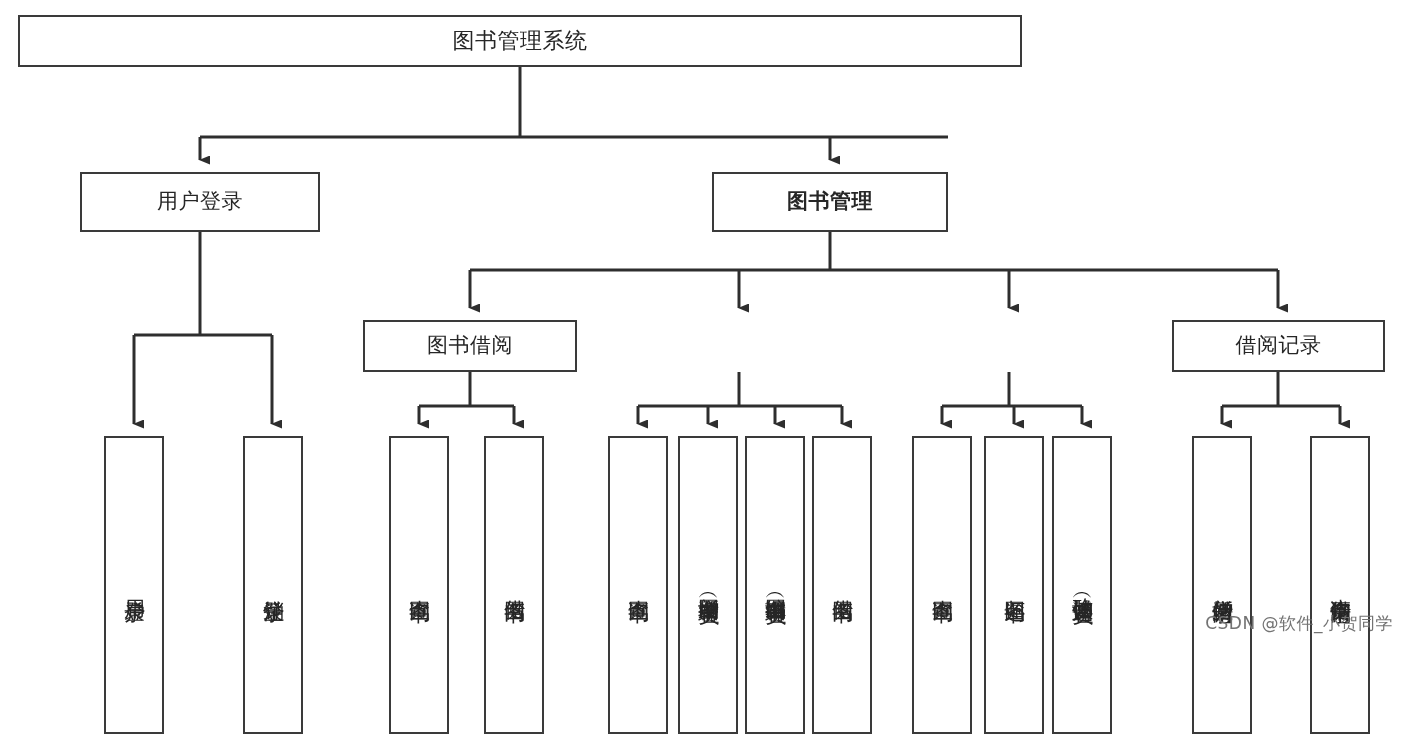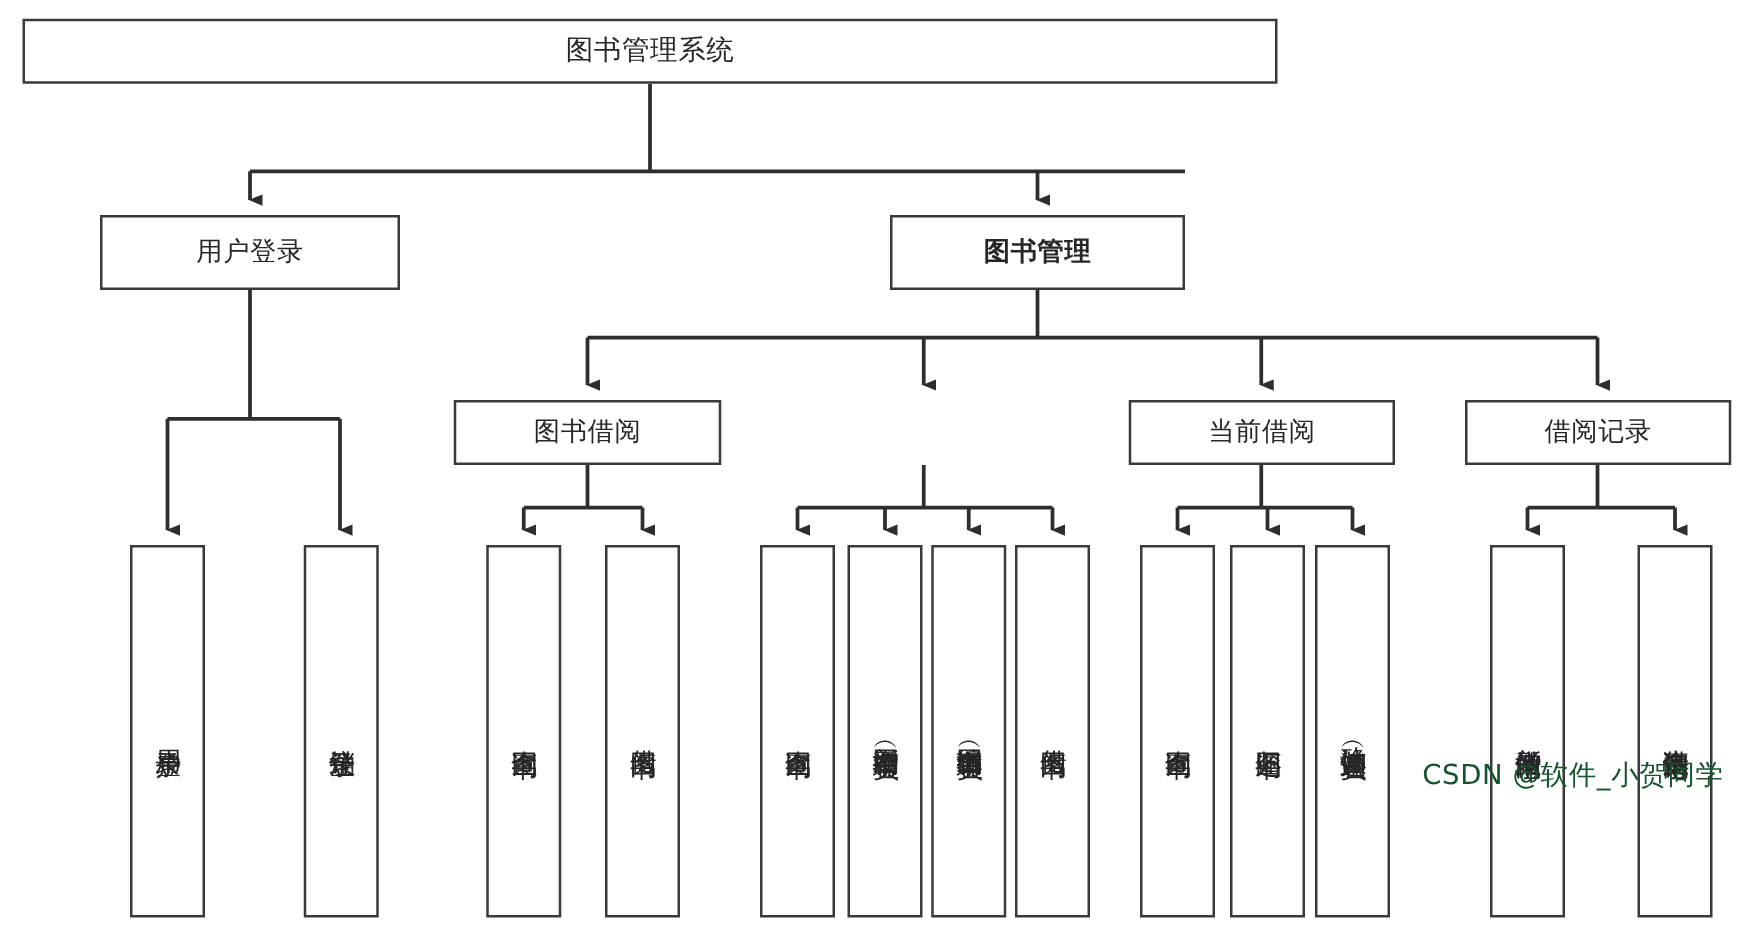--- a/index.html
+++ b/index.html
@@ -61,24 +61,24 @@
   svg.connectors {
     position: absolute;
     left: 0;
     top: 0;
     width: 1405px;
     height: 747px;
     pointer-events: none;
   }
   .watermark {
     position: absolute;
-    right: 26px;
+    right: 12px;
     bottom: 6px;
-    font-size: 22px;
-    color: #14532d;
+    font-size: 17px;
+    color: #737373;
     letter-spacing: 0.5px;
     white-space: nowrap;
   }
 </style>
 </head>
 <body>
 
 <div id="diagram-root">
 
   <svg class="connectors" viewBox="0 0 1405 747" xmlns="http://www.w3.org/2000/svg">
@@ -140,23 +140,20 @@
   <div class="node-box" id="box-l2-0" style="left: 80px; top: 172px; width: 240px; height: 60px;">
     <span class="node-label-h">用户登录</span>
   </div>
   <div class="node-box" id="box-l2-1" style="left: 712px; top: 172px; width: 236px; height: 60px; font-weight: bold;">
     <span class="node-label-h">图书管理</span>
   </div>
 
   <div class="node-box" id="box-l3-0" style="left: 363px; top: 320px; width: 214px; height: 52px;">
     <span class="node-label-h">图书借阅</span>
   </div>
-  <div class="node-box" id="box-l3-2" style="left: 903px; top: 320px; width: 213px; height: 52px;">
-    <span class="node-label-h">当前借阅</span>
-  </div>
   <div class="node-box" id="box-l3-3" style="left: 1172px; top: 320px; width: 213px; height: 52px;">
     <span class="node-label-h">借阅记录</span>
   </div>
 
   <div class="leaf-box" id="box-leaf-0" style="left: 104px; top: 436px; width: 60px; height: 298px;">
     <span class="node-label-v">用户登录</span>
   </div>
   <div class="leaf-box" id="box-leaf-1" style="left: 243px; top: 436px; width: 60px; height: 298px;">
     <span class="node-label-v">注销登录</span>
   </div>

